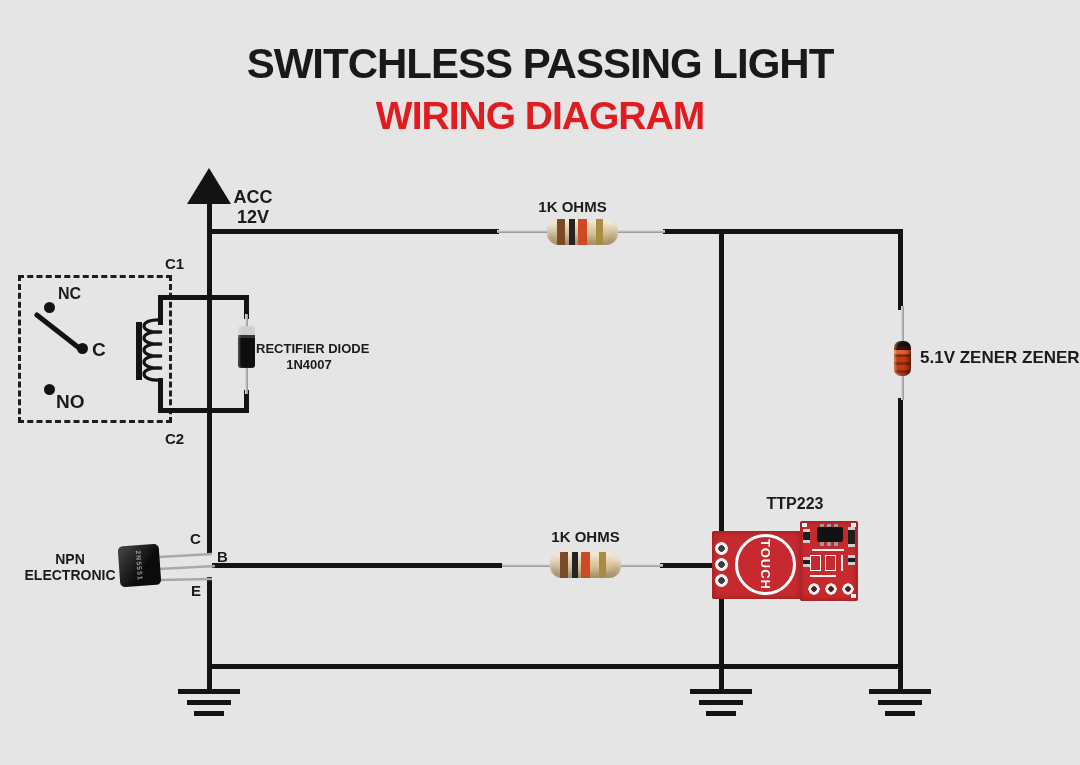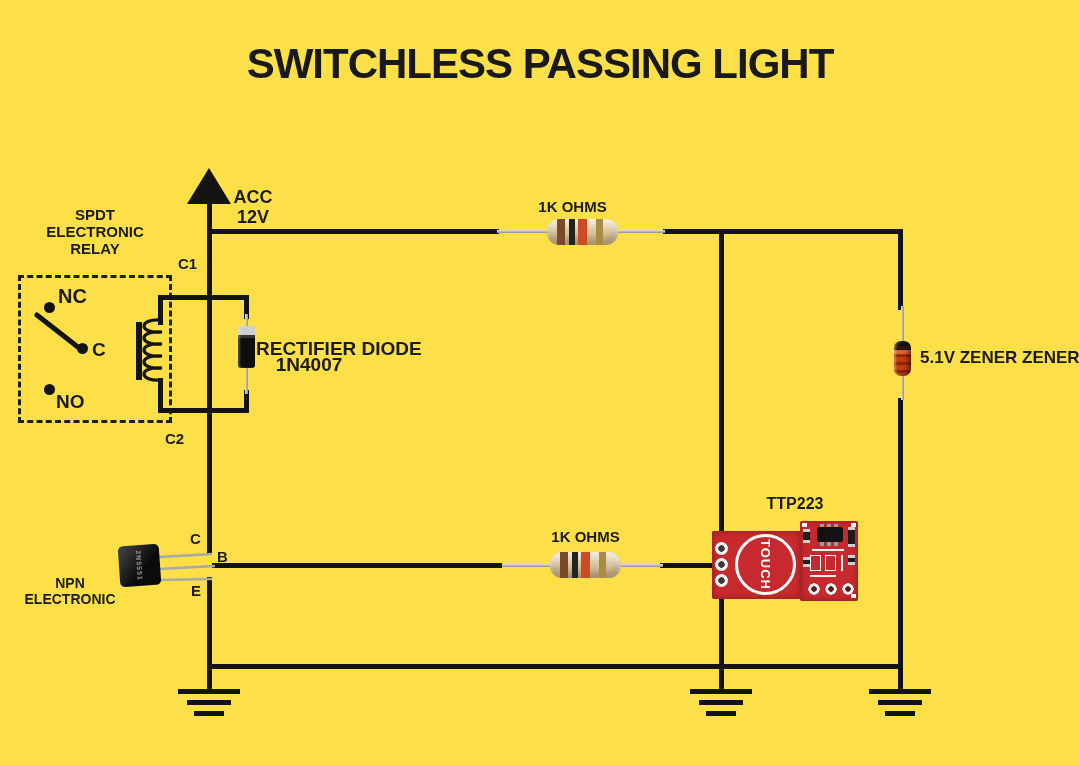--- a/index.html
+++ b/index.html
@@ -1,16 +1,16 @@
 <!DOCTYPE html>
 <html><head>
 <meta charset="utf-8">
 <style>
   html,body{margin:0;padding:0;background:#fff;}
-  #canvas{position:relative;width:1080px;height:765px;background:#fde047;overflow:hidden;
+  #canvas{position:relative;width:1080px;height:765px;background:#e5e5e5;overflow:hidden;
           font-family:"Liberation Sans","DejaVu Sans",sans-serif;color:#161616;}
   .abs{position:absolute;}
   
   .wire{position:absolute;background:#131313;}
   .lead{position:absolute;background:linear-gradient(180deg,#e2e2e2,#8f8f8f);}
   .leadv{position:absolute;background:linear-gradient(90deg,#e2e2e2,#8f8f8f);}
   
   .lbl{position:absolute;font-weight:800;color:#1b1b1b;white-space:nowrap;}
   .center{text-align:center;}
   h1,h2{margin:0;font-weight:800;letter-spacing:-1px;}
@@ -52,20 +52,21 @@
   
   .arrow-up{position:absolute;width:0;height:0;border-left:22px solid transparent;border-right:22px solid transparent;border-bottom:36px solid #131313;}
 </style>
 </head>
 <body>
 
 <div id="canvas">
 
   <div class="abs center" style="left:0;top:40px;width:1080px;">
     <h1 style="font-size:42px;color:#191919;">SWITCHLESS PASSING LIGHT</h1>
+    <h2 style="font-size:39px;color:#e01c20;margin-top:6px;">WIRING DIAGRAM</h2>
   </div>
 
   <div class="arrow-up" style="left:187px;top:168px;"></div>
   <div class="lbl center" style="left:222px;top:187px;width:62px;font-size:18px;line-height:20px;">
     <div>ACC</div>
     <div>12V</div>
   </div>
 
   <div class="wire" style="left:207px;top:229px;width:292px;height:5px;"></div>
   <div class="wire" style="left:663px;top:229px;width:240px;height:5px;"></div>
@@ -88,52 +89,47 @@
     <div class="gbar" style="left:690px;top:689px;width:62px;"></div>
     <div class="gbar" style="left:699px;top:700px;width:44px;"></div>
     <div class="gbar" style="left:706px;top:711px;width:30px;"></div>
   </div>
   <div>
     <div class="gbar" style="left:869px;top:689px;width:62px;"></div>
     <div class="gbar" style="left:878px;top:700px;width:44px;"></div>
     <div class="gbar" style="left:885px;top:711px;width:30px;"></div>
   </div>
 
-  <div class="lbl center" style="left:20px;top:206px;width:150px;font-size:15px;line-height:17px;">
-    <div>SPDT</div>
-    <div>ELECTRONIC</div>
-    <div>RELAY</div>
-  </div>
   <div class="dashedbox" style="left:18px;top:275px;width:154px;height:148px;"></div>
-  <div class="lbl" style="left:178px;top:255px;font-size:15px;">C1</div>
+  <div class="lbl" style="left:165px;top:255px;font-size:15px;">C1</div>
   <div class="lbl" style="left:165px;top:430px;font-size:15px;">C2</div>
 
   <div class="dot" style="left:44px;top:302px;"></div>
   <div class="dot" style="left:77px;top:343px;"></div>
   <div class="dot" style="left:44px;top:384px;"></div>
   <div class="arm" style="left:35px;top:311px;width:58px;transform:rotate(38deg);"></div>
-  <div class="lbl" style="left:58px;top:285px;font-size:20px;">NC</div>
+  <div class="lbl" style="left:58px;top:285px;font-size:16px;">NC</div>
   <div class="lbl" style="left:92px;top:339px;font-size:19px;">C</div>
   <div class="lbl" style="left:56px;top:391px;font-size:19px;">NO</div>
 
   <div class="wire" style="left:136px;top:322px;width:6px;height:58px;"></div>
   <svg class="abs" style="left:134px;top:318px;" width="30" height="66" viewBox="0 0 30 66">
     <path d="M28 2 C4 0 4 16 28 14 C4 12 4 28 28 26 C4 24 4 40 28 38 C4 36 4 52 28 50 C4 48 4 64 28 62" fill="none" stroke="#131313" stroke-width="3.2"></path>
   </svg>
 
   <div class="wire" style="left:158px;top:295px;width:91px;height:5px;"></div>
   <div class="wire" style="left:158px;top:408px;width:91px;height:5px;"></div>
   <div class="wire" style="left:158px;top:295px;width:5px;height:30px;"></div>
   <div class="wire" style="left:158px;top:378px;width:5px;height:35px;"></div>
   <div class="wire" style="left:244px;top:295px;width:5px;height:24px;"></div>
   <div class="wire" style="left:244px;top:390px;width:5px;height:23px;"></div>
   <div class="leadv" style="left:245px;top:314px;width:3px;height:18px;"></div>
   <div class="leadv" style="left:245px;top:366px;width:3px;height:28px;"></div>
   <div class="rect-diode" style="left:238px;top:326px;"></div>
-  <div class="lbl center" style="left:256px;top:341px;width:106px;font-size:19px;line-height:15.5px;">
+  <div class="lbl center" style="left:256px;top:341px;width:106px;font-size:13px;line-height:15.5px;">
     <div>RECTIFIER DIODE</div>
     <div>1N4007</div>
   </div>
 
   <div class="lbl center" style="left:510px;top:198px;width:125px;font-size:15px;">1K OHMS</div>
   <div class="lead" style="left:497px;top:230px;width:53px;height:3px;"></div>
   <div class="lead" style="left:615px;top:230px;width:50px;height:3px;"></div>
   <div class="res-body" style="left:547px;top:219px;">
     <div class="band" style="left:10px;width:8px;background:#7a4a28;"></div>
     <div class="band" style="left:22px;width:6px;background:#232323;"></div>
@@ -149,21 +145,21 @@
     <div class="band" style="left:22px;width:6px;background:#232323;"></div>
     <div class="band" style="left:31px;width:9px;background:#cc4b24;"></div>
     <div class="band" style="left:49px;width:7px;background:#a98b44;"></div>
   </div>
 
   <div class="leadv" style="left:901px;top:306px;width:3px;height:40px;"></div>
   <div class="leadv" style="left:901px;top:372px;width:3px;height:28px;"></div>
   <div class="zener" style="left:894px;top:341px;"></div>
   <div class="lbl" style="left:920px;top:348px;font-size:17px;">5.1V ZENER ZENER</div>
 
-  <div class="lbl center" style="left:20px;top:551px;width:100px;font-size:14px;line-height:16px;margin-top:24px;">
+  <div class="lbl center" style="left:20px;top:551px;width:100px;font-size:14px;line-height:16px;">
     <div>NPN</div>
     <div>ELECTRONIC</div>
   </div>
   <svg class="abs" style="left:158px;top:549px;" width="58" height="34" viewBox="0 0 58 34">
     <line x1="1" y1="8" x2="54" y2="5" stroke="#a8a8a8" stroke-width="2.6"></line>
     <line x1="1" y1="20" x2="57" y2="17" stroke="#a8a8a8" stroke-width="2.6"></line>
     <line x1="1" y1="31" x2="54" y2="30" stroke="#a8a8a8" stroke-width="2.6"></line>
   </svg>
   <div class="to92" style="left:119px;top:545px;">
     <span>2N5551</span>

